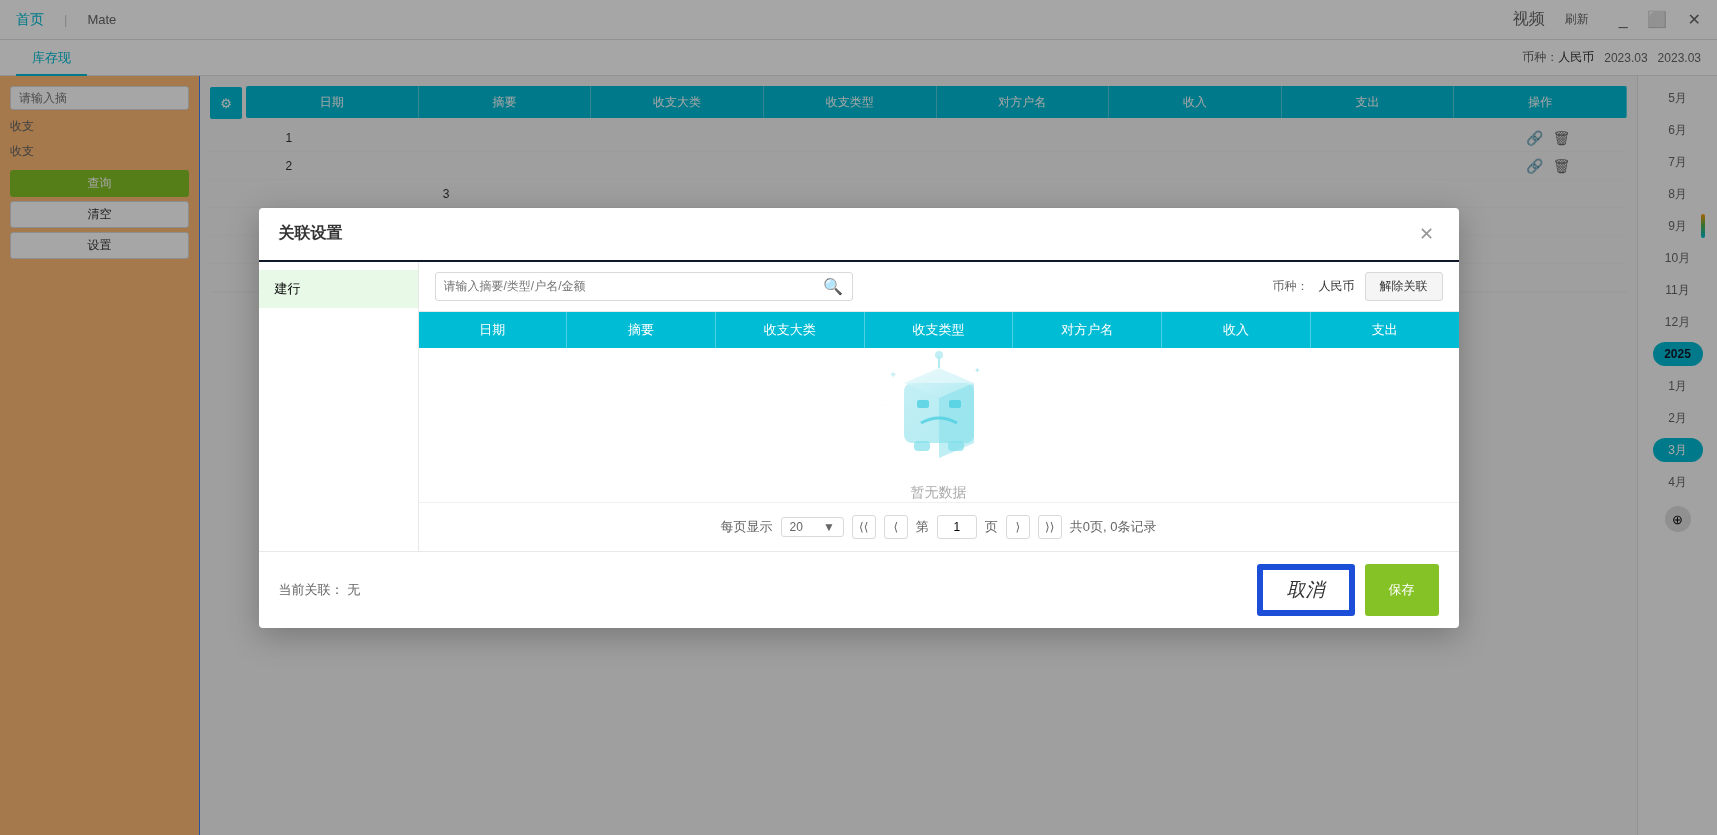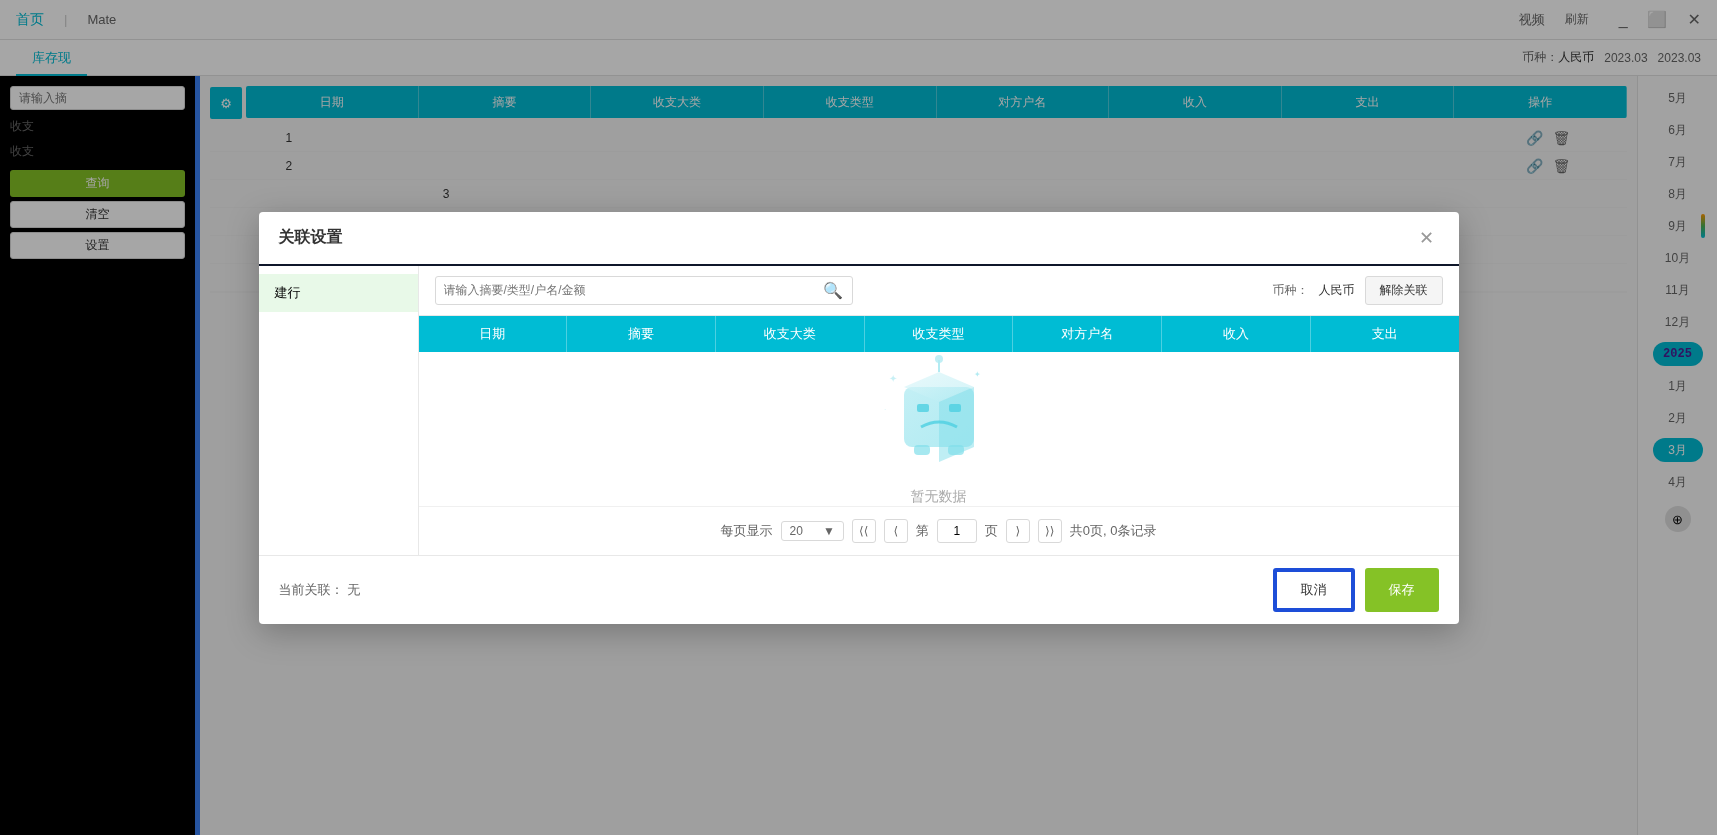--- a/index.html
+++ b/index.html
@@ -53,22 +53,22 @@
     }
 
     .bg-content {
       flex: 1;
       display: flex;
       overflow: hidden;
     }
 
     .bg-left-panel {
       width: 200px;
-      background: #000000;
-      border-right: 5px solid #3b82f6;
+      background: #fdba74;
+      border-right: 1px solid #3b82f6;
       padding: 10px;
     }
 
     .bg-main {
       flex: 1;
       padding: 10px;
       overflow: hidden;
     }
 
     .bg-right-panel {
@@ -93,22 +93,21 @@
       border-radius: 3px;
     }
 
     .month-item.active {
       background: #00bcd4;
       color: #fff;
     }
 
     .month-item.highlight {
       background: #4caf50;
-      color: #4c1d95;
-      font-family: Liberation Mono, monospace;
+      color: #0f172a;
     }
 
     .month-item.current {
       background: #00bcd4;
       color: #fff;
     }
 
     .bg-table-header {
       background: #00bcd4;
       color: #fff;
@@ -385,26 +384,27 @@
       color: #666;
     }
 
     .footer-buttons {
       display: flex;
       gap: 10px;
     }
 
     .cancel-btn {
       padding: 7px 24px;
-      border: 4px solid #1d4ed8;
+      border: 6px solid #1d4ed8;
       border-radius: 3px;
       background: #fff;
       color: #333;
-      font-size: 13px;
-      cursor: pointer;
+      font-size: 19px;
+      cursor: pointer;
+      font-style: italic;
     }
 
     .save-btn {
       padding: 13px 24px;
       border: none;
       border-radius: 3px;
       background: #85c226;
       color: #fff;
       font-size: 13px;
       cursor: pointer;
@@ -460,21 +460,21 @@
 </head>
 <body>
 
 <div class="bg-page">
 
   <div class="bg-header">
     <span style="color:#00bcd4;cursor:pointer;font-size:14px;">首页</span>
     <span style="color:#ccc;">|</span>
     <span style="color:#666;font-size:13px;">Mate</span>
     <div style="flex:1"></div>
-    <button style="border:none;background:none;color:#666;cursor:pointer;font-size:13px;">视频</button>
+    <button style="border:none;background:none;color:#666;cursor:pointer;font-size:16px;">视频</button>
     <button style="border:none;background:none;color:#666;cursor:pointer;font-size:12px;">刷新</button>
     <button style="border:none;background:none;color:#666;cursor:pointer;font-size:16px;margin-left:10px;">_</button>
     <button style="border:none;background:none;color:#666;cursor:pointer;font-size:16px;">⬜</button>
     <button style="border:none;background:none;color:#666;cursor:pointer;font-size:16px;">✕</button>
   </div>
 
   <div class="bg-tabs">
     <div class="bg-tab">库存现</div>
     <div style="flex:1"></div>
     <span style="font-size:12px;color:#666;">币种：</span>

